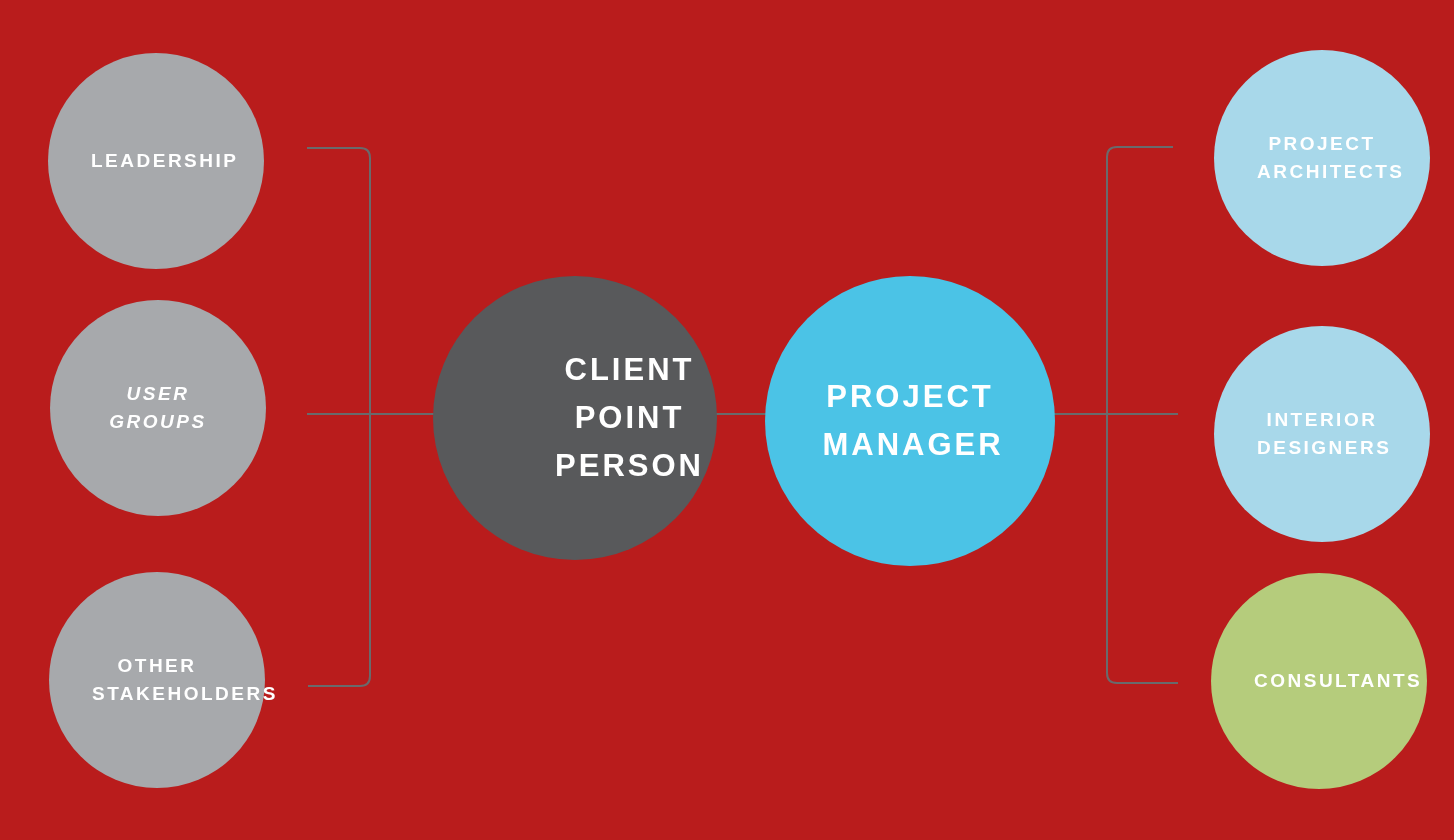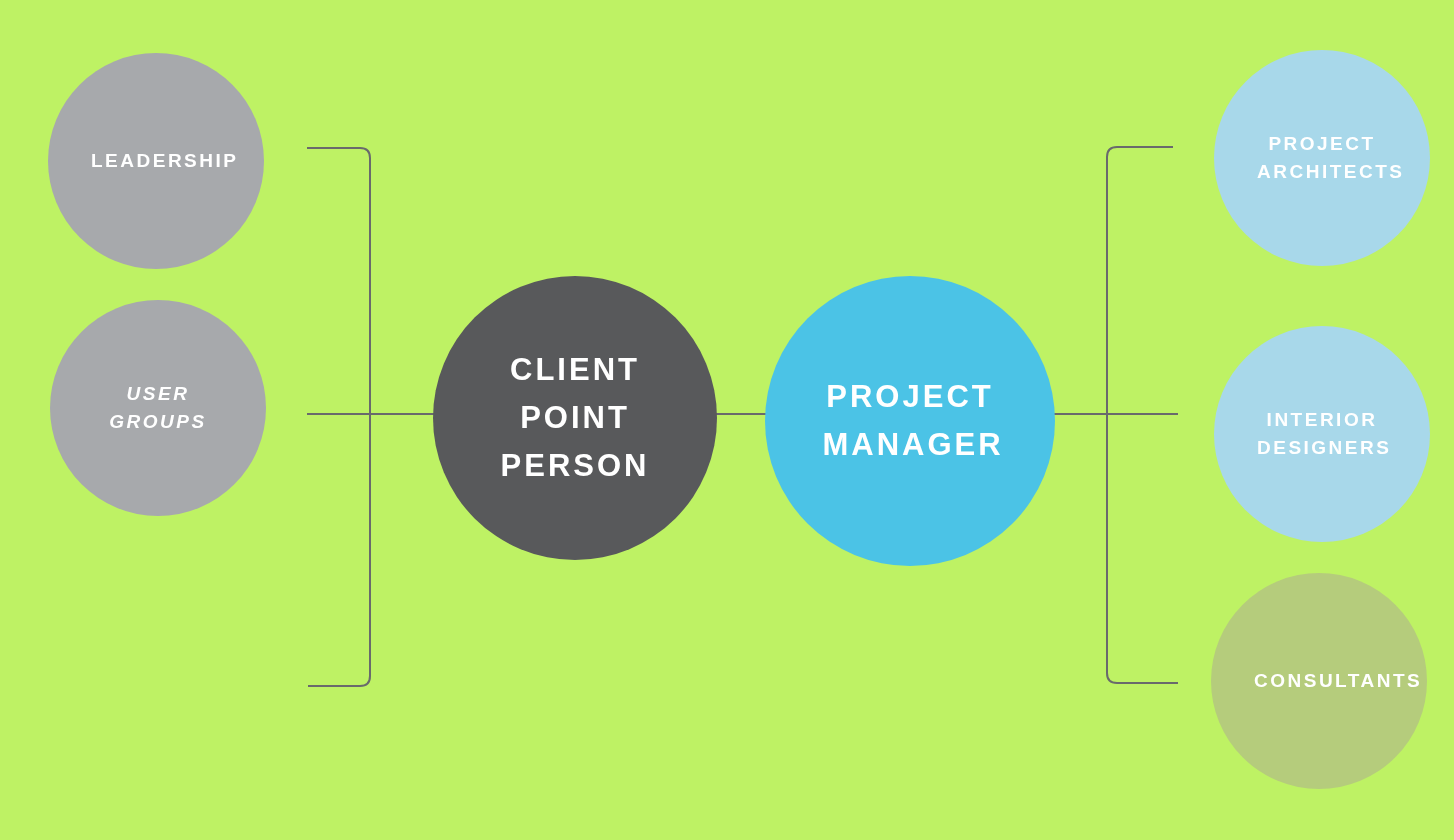--- a/index.html
+++ b/index.html
@@ -1,20 +1,20 @@
 <!DOCTYPE html>
 <html><head>
 <meta charset="utf-8">
 <style>
   html,body{margin:0;padding:0;}
   body{font-family:"Liberation Sans", sans-serif;}
   .canvas{
     position:relative;
     width:1454px;height:840px;
-    background:#bef264;
+    background:#b91c1c;
     overflow:hidden;
   }
   .connectors{
     position:absolute;left:0;top:0;
   }
   .node{
     position:absolute;
     border-radius:50%;
     display:flex;
     align-items:center;
@@ -35,21 +35,21 @@
   }
   .node-lg .label{
     font-size:31px;
     line-height:48px;
     letter-spacing:3px;
     max-width:175px;
   }
   #n-leadership{left:48px;top:53px;}
   #n-user-groups{left:50px;top:300px;font-style:italic;}
   #n-other-stakeholders{left:49px;top:572px;}
-  #n-client-point-person{left:433px;top:276px;width:284px;height:284px;}
+  #n-client-point-person{left:433px;top:276px;width:284px;height:284px;justify-content:flex-end;}
   #n-project-manager{left:765px;top:276px;width:290px;height:290px;align-items:center;}
   #n-project-architects{left:1214px;top:50px;}
   #n-interior-designers{left:1214px;top:326px;}
   #n-consultants{left:1211px;top:573px;justify-content:center;}
 </style>
 </head>
 <body>
 
 <div class="canvas" style="color: rgb(255, 255, 255);">
 
@@ -64,20 +64,23 @@
   </svg>
 
   <div class="node node-sm" id="n-leadership" style="background-color: rgb(167, 169, 172);">
     <span class="label">LEADERSHIP</span>
   </div>
 
   <div class="node node-sm" id="n-user-groups" style="background-color: rgb(167, 169, 172);">
     <span class="label">USER GROUPS</span>
   </div>
 
+  <div class="node node-sm" id="n-other-stakeholders" style="background-color: rgb(167, 169, 172);">
+    <span class="label">OTHER STAKEHOLDERS</span>
+  </div>
 
   <div class="node node-lg" id="n-client-point-person" style="background-color: rgb(88, 89, 91);">
     <span class="label">CLIENT POINT PERSON</span>
   </div>
 
   <div class="node node-lg" id="n-project-manager" style="background-color: rgb(75, 195, 230);">
     <span class="label">PROJECT MANAGER</span>
   </div>
 
   <div class="node node-sm" id="n-interior-designers" style="background-color: rgb(168, 216, 234);">

